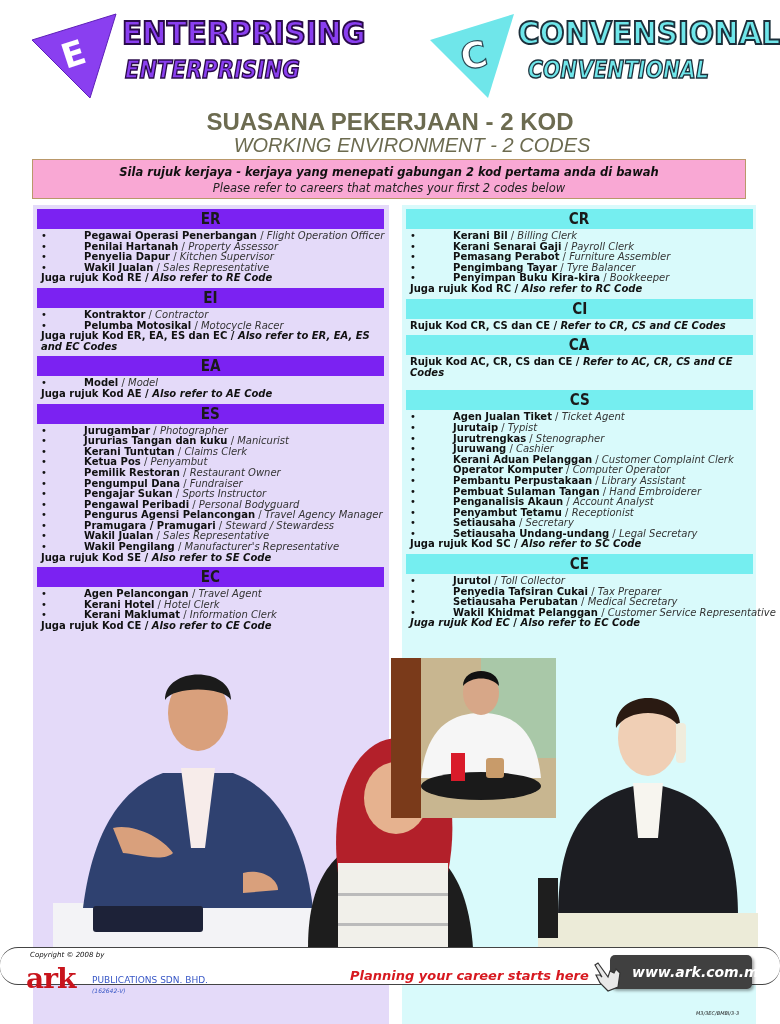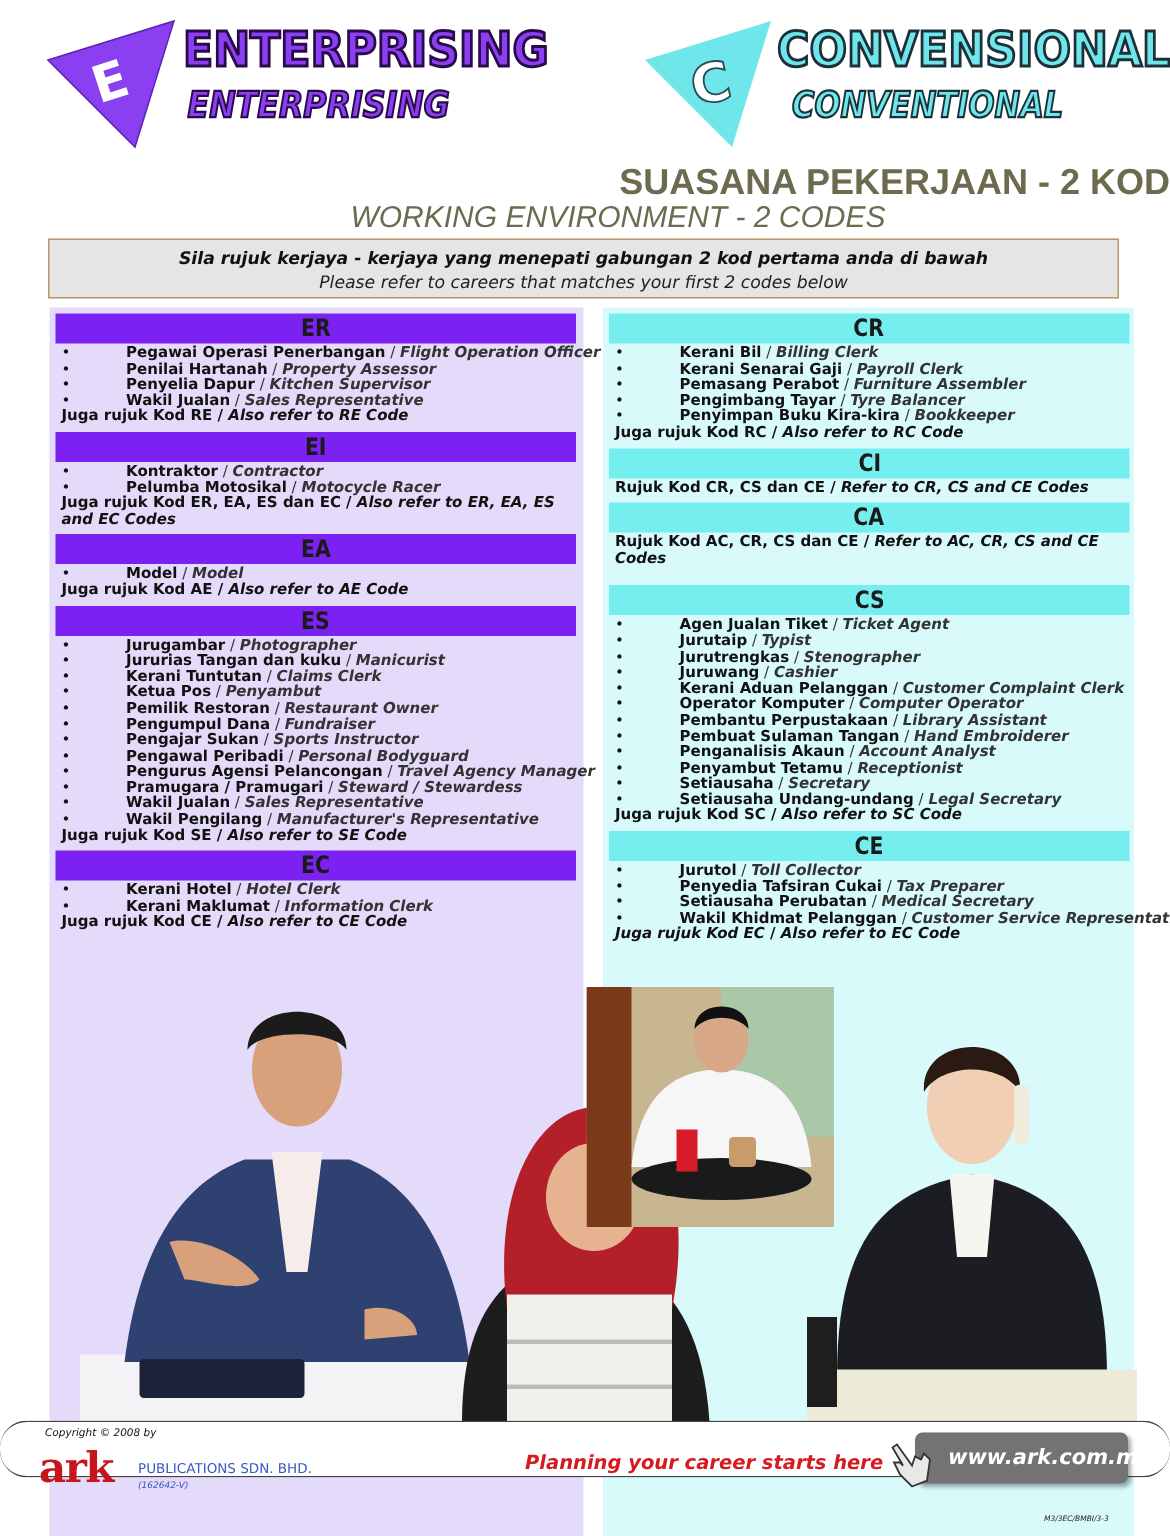--- a/index.html
+++ b/index.html
@@ -13,57 +13,57 @@
   .brand { position: absolute; top: 4px; }
   .brand-e { left: 30px; }
   .brand-c { left: 428px; }
   .tri { position: absolute; top: 6px; left: 0; width: 92px; height: 92px; }
   .brand-title { position: absolute; font-family: "DejaVu Sans", sans-serif; font-weight: bold; letter-spacing: 0px; white-space: nowrap; }
   .brand-e .t1 { left: 92px; top: 10px; font-size: 32px; color: #8a3ff0; -webkit-text-stroke: 2px #2a0a4a; transform: scaleX(0.92); transform-origin: left; }
   .brand-e .t2 { left: 95px; top: 52px; font-size: 24px; font-style: italic; color: #8a3ff0; -webkit-text-stroke: 1.5px #2a0a4a; transform: scaleX(0.88); transform-origin: left; }
   .brand-c .t1 { left: 90px; top: 10px; font-size: 32px; color: #6fe6ea; -webkit-text-stroke: 2px #1c2f3a; transform: scaleX(0.92); transform-origin: left; }
   .brand-c .t2 { left: 100px; top: 52px; font-size: 24px; font-style: italic; color: #6fe6ea; -webkit-text-stroke: 1.5px #1c2f3a; transform: scaleX(0.85); transform-origin: left; }
 
-  .main-title { position: absolute; top: 108px; left: 0; width: 780px; text-align: right; font-family: "Liberation Sans", sans-serif; font-weight: bold; font-size: 24px; color: #6c6b50; }
+  .main-title { position: absolute; top: 108px; left: 0; width: 780px; text-align: center; font-family: "Liberation Sans", sans-serif; font-weight: bold; font-size: 24px; color: #6c6b50; }
   .sub-title { position: absolute; top: 134px; left: 0; width: 780px; text-align: center; font-family: "Liberation Sans", sans-serif; font-style: italic; font-size: 20px; color: #6c6b50; padding-left: 44px; }
 
-  .notice { position: absolute; top: 159px; left: 32px; width: 714px; height: 40px; border: 1.5px solid #b9986a; background: #e5e5e5; text-align: center; font-family: "DejaVu Sans", sans-serif; }
+  .notice { position: absolute; top: 159px; left: 32px; width: 714px; height: 40px; border: 1.5px solid #b9986a; background: #f9a8d4; text-align: center; font-family: "DejaVu Sans", sans-serif; }
   .notice .l1 { font-size: 11.5px; font-weight: bold; font-style: italic; margin-top: 5px; color: #111; }
   .notice .l2 { font-size: 11.5px; font-style: italic; margin-top: 2px; color: #222; }
 
   .col { position: absolute; top: 209px; }
   .col-left { left: 37px; width: 347px; }
   .col-right { left: 406px; width: 347px; }
 
   .sec-head { height: 20px; line-height: 20px; text-align: center; font-family: "DejaVu Sans", sans-serif; font-weight: bold; font-size: 16px; color: #1a1a1a; transform-origin: center; }
   .col-left .sec-head { background: #7b22f2; }
   .col-right .sec-head { background: #75eef0; }
   .sec-head span { display: inline-block; transform: scaleX(0.85); }
 
   .items { padding: 2px 0 4px 4px; font-family: "DejaVu Sans", sans-serif; font-size: 10px; line-height: 10.6px; color: #111; }
   .item { white-space: nowrap; }
   .item .ms { font-weight: bold; padding-left: 34px; }
   .item .sep { color: #333; }
-  .item .en { font-style: italic; color: #333; font-weight: bold; }
+  .item .en { font-style: italic; color: #333; }
   .ref { font-weight: bold; font-size: 10px; line-height: 10.6px; }
   .ref .en { font-style: italic; }
   .ref.italic .ms { font-style: italic; }
 
   
   .photos { position: absolute; top: 648px; left: 33px; width: 723px; height: 300px; }
   .person { position: absolute; }
 
   .footer { position: absolute; top: 947px; left: 0; width: 780px; height: 38px; background: #fff; border-top: 1.5px solid #444; border-bottom: 1.5px solid #444; border-radius: 18px; }
   .copyright { position: absolute; top: 3px; left: 30px; font-size: 7px; font-style: italic; color: #111; font-family: "DejaVu Sans", sans-serif; }
   .ark-logo { position: absolute; top: 14px; left: 26px; font-family: "DejaVu Serif", serif; font-weight: bold; font-size: 28px; color: #c8141c; letter-spacing: -1px; }
   .publisher { position: absolute; top: 27px; left: 92px; font-size: 9px; color: #3857c6; font-family: "DejaVu Sans", sans-serif; }
   .regno { position: absolute; top: 39px; left: 92px; font-size: 6px; font-style: italic; color: #3857c6; font-family: "DejaVu Sans", sans-serif; }
   .tagline { position: absolute; top: 20px; left: 350px; font-family: "DejaVu Sans", sans-serif; font-weight: bold; font-style: italic; font-size: 13px; color: #d71920; }
   .hand-icon { position: absolute; top: 9px; left: 592px; width: 30px; height: 36px; }
-  .web-btn { position: absolute; top: 7px; left: 610px; width: 142px; height: 34px; background: #737373; border-radius: 5px; box-shadow: 2px 2px 3px rgba(0,0,0,0.35); color: #fff; font-family: "DejaVu Sans", sans-serif; font-weight: bold; font-style: italic; font-size: 14px; line-height: 34px; padding-left: 16px; }
+  .web-btn { position: absolute; top: 7px; left: 610px; width: 142px; height: 34px; background: #404040; border-radius: 5px; box-shadow: 2px 2px 3px rgba(0,0,0,0.35); color: #fff; font-family: "DejaVu Sans", sans-serif; font-weight: bold; font-style: italic; font-size: 14px; line-height: 34px; padding-left: 16px; }
   .code-ref { position: absolute; top: 1010px; left: 696px; font-size: 5px; color: #222; font-family: "DejaVu Sans", sans-serif; font-style: italic; }
 </style>
 </head>
 <body>
 
 <div class="panel-left"></div>
 <div class="panel-right"></div>
 
 <div class="brand brand-e">
   <svg class="tri" viewBox="0 0 92 92">
@@ -132,20 +132,21 @@
         <div class="item"><span>• </span><span class="ms">Pengurus Agensi Pelancongan</span><span class="sep"> / </span><span class="en">Travel Agency Manager</span></div>
         <div class="item"><span>• </span><span class="ms">Pramugara / Pramugari</span><span class="sep"> / </span><span class="en">Steward / Stewardess</span></div>
         <div class="item"><span>• </span><span class="ms">Wakil Jualan</span><span class="sep"> / </span><span class="en">Sales Representative</span></div>
         <div class="item"><span>• </span><span class="ms">Wakil Pengilang</span><span class="sep"> / </span><span class="en">Manufacturer's Representative</span></div>
         <div class="ref"><span class="ms">Juga rujuk Kod SE</span><span> / </span><span class="en">Also refer to SE Code</span></div>
       </div>
     </div>
     <div>
       <div class="sec-head"><span>EC</span></div>
       <div class="items">
+        <div class="item"><span>• </span><span class="ms">Agen Pelancongan</span><span class="sep"> / </span><span class="en">Travel Agent</span></div>
         <div class="item"><span>• </span><span class="ms">Kerani Hotel</span><span class="sep"> / </span><span class="en">Hotel Clerk</span></div>
         <div class="item"><span>• </span><span class="ms">Kerani Maklumat</span><span class="sep"> / </span><span class="en">Information Clerk</span></div>
         <div class="ref"><span class="ms">Juga rujuk Kod CE</span><span> / </span><span class="en">Also refer to CE Code</span></div>
       </div>
     </div>
   </div>
 
 <div class="col col-right" id="col-right">
     <div>
       <div class="sec-head"><span>CR</span></div>

